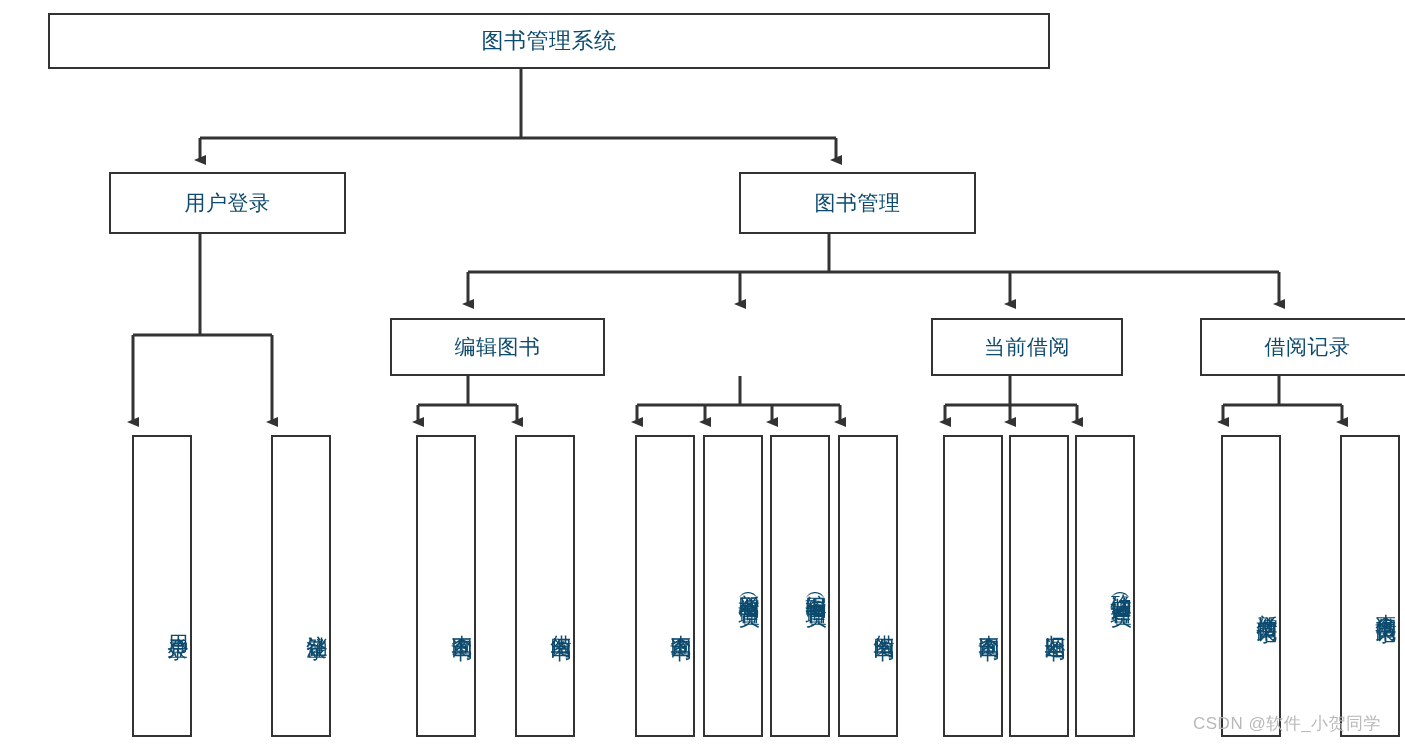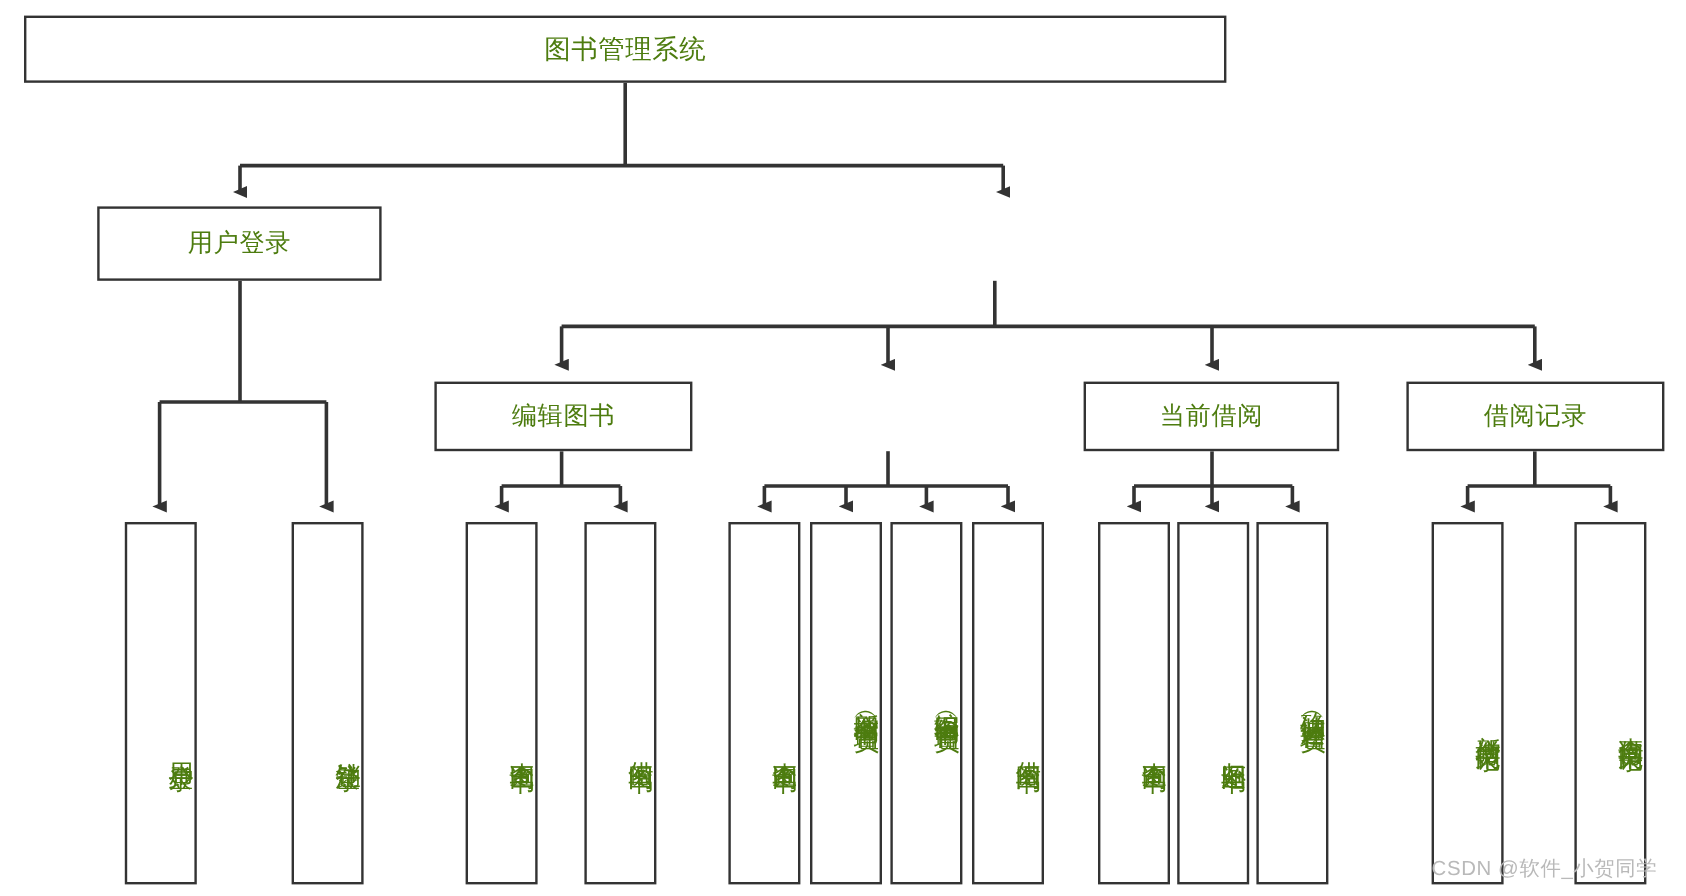--- a/index.html
+++ b/index.html
@@ -25,22 +25,23 @@
     height: 747px;
     pointer-events: none;
   }
   .node {
     position: absolute;
     border: 2px solid #333333;
     background: #ffffff;
     display: flex;
     align-items: center;
     justify-content: center;
-    color: #4d7c0f;
+    color: #0c4a6e;
     line-height: 1.18;
+    margin-left: 28px;
   }
   .node.horiz {
     font-size: 21px;
     letter-spacing: 0.5px;
   }
   .node.root {
     font-size: 22px;
   }
   .node.vert {
     writing-mode: vertical-rl;
@@ -124,25 +125,28 @@
     </g>
   </svg>
 
   <div class="node horiz root" style="left:20px; top:13px; width:1002px; height:56px;">
     <span class="node-label">图书管理系统</span>
   </div>
 
   <div class="node horiz" style="left:81px; top:172px; width:237px; height:62px;">
     <span class="node-label">用户登录</span>
   </div>
+  <div class="node horiz" style="left:711px; top:172px; width:237px; height:62px;">
+    <span class="node-label">图书管理</span>
+  </div>
 
   <div class="node horiz" style="left:362px; top:318px; width:215px; height:58px;">
     <span class="node-label">编辑图书</span>
   </div>
-  <div class="node horiz" style="left:903px; top:318px; width:213px; height:58px;">
+  <div class="node horiz" style="left:903px; top:318px; width:192px; height:58px;">
     <span class="node-label">当前借阅</span>
   </div>
   <div class="node horiz" style="left:1172px; top:318px; width:215px; height:58px;">
     <span class="node-label">借阅记录</span>
   </div>
 
   <div class="node vert" style="left:104px; top:435px; width:60px; height:302px; padding-top:78px;">
     <span class="node-label">用户登录</span>
   </div>
   <div class="node vert" style="left:243px; top:435px; width:60px; height:302px; padding-top:78px;">

